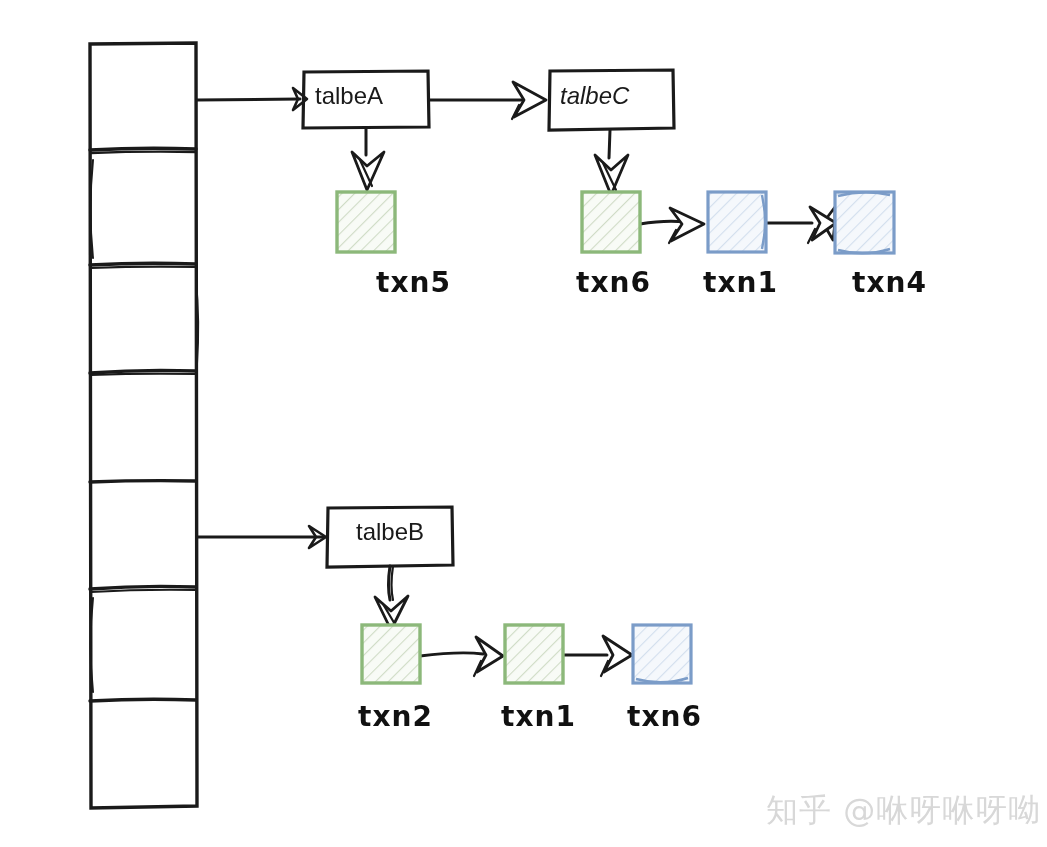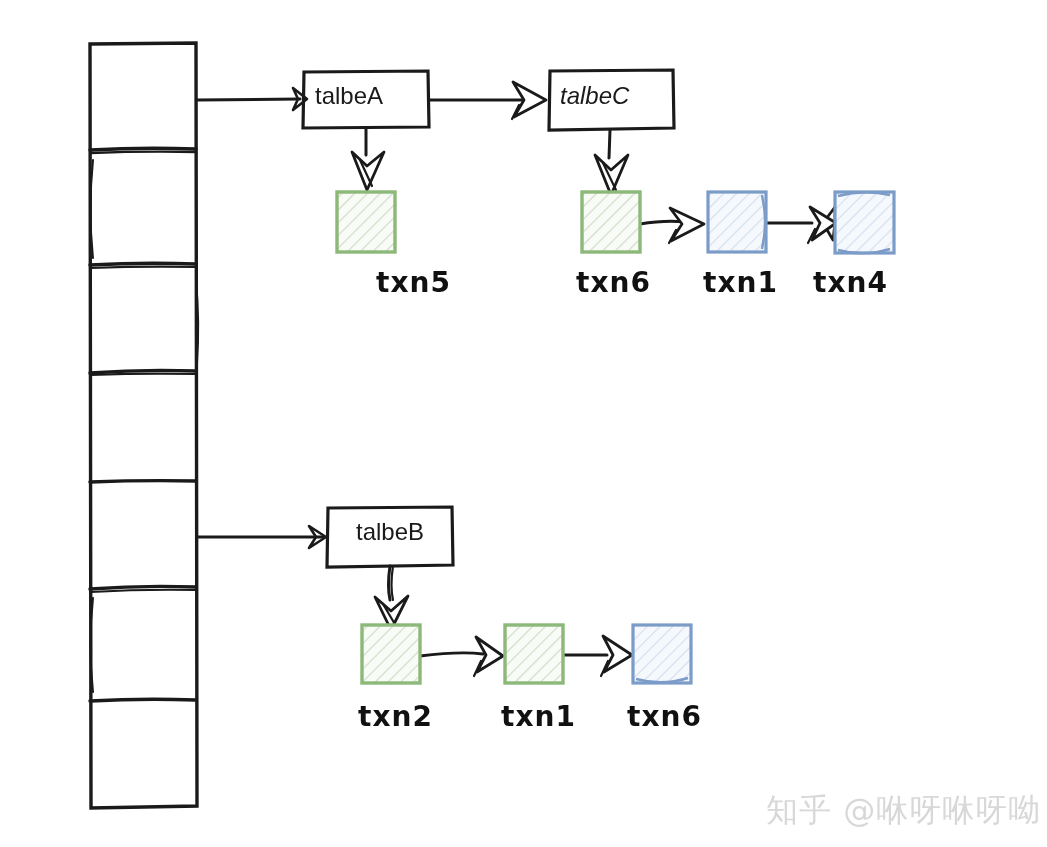--- a/index.html
+++ b/index.html
@@ -185,19 +185,19 @@
   </g>
 </svg>
 
 <div class="overlay-text table-label" style="left:315px; top:82px;">talbeA</div>
 <div class="overlay-text table-label" style="left:560px; top:82px;font-style:italic;">talbeC</div>
 <div class="overlay-text table-label" style="left:356px; top:518px;">talbeB</div>
 
 <div class="overlay-text txn-label" style="left:332px; top:266px;margin-left:44px;">txn5</div>
 <div class="overlay-text txn-label" style="left:576px; top:266px;">txn6</div>
 <div class="overlay-text txn-label" style="left:703px; top:266px;">txn1</div>
-<div class="overlay-text txn-label" style="left:813px; top:266px;">txn4</div>
+<div class="overlay-text txn-label" style="left:852px; top:266px;">txn4</div>
 
 <div class="overlay-text txn-label" style="left:358px; top:700px;">txn2</div>
 <div class="overlay-text txn-label" style="left:501px; top:700px;">txn1</div>
 <div class="overlay-text txn-label" style="left:627px; top:700px;">txn6</div>
 
 <div class="overlay-text watermark" style="left:766px; top:789px;">知乎 @咻呀咻呀呦</div>
 
 </body></html>

